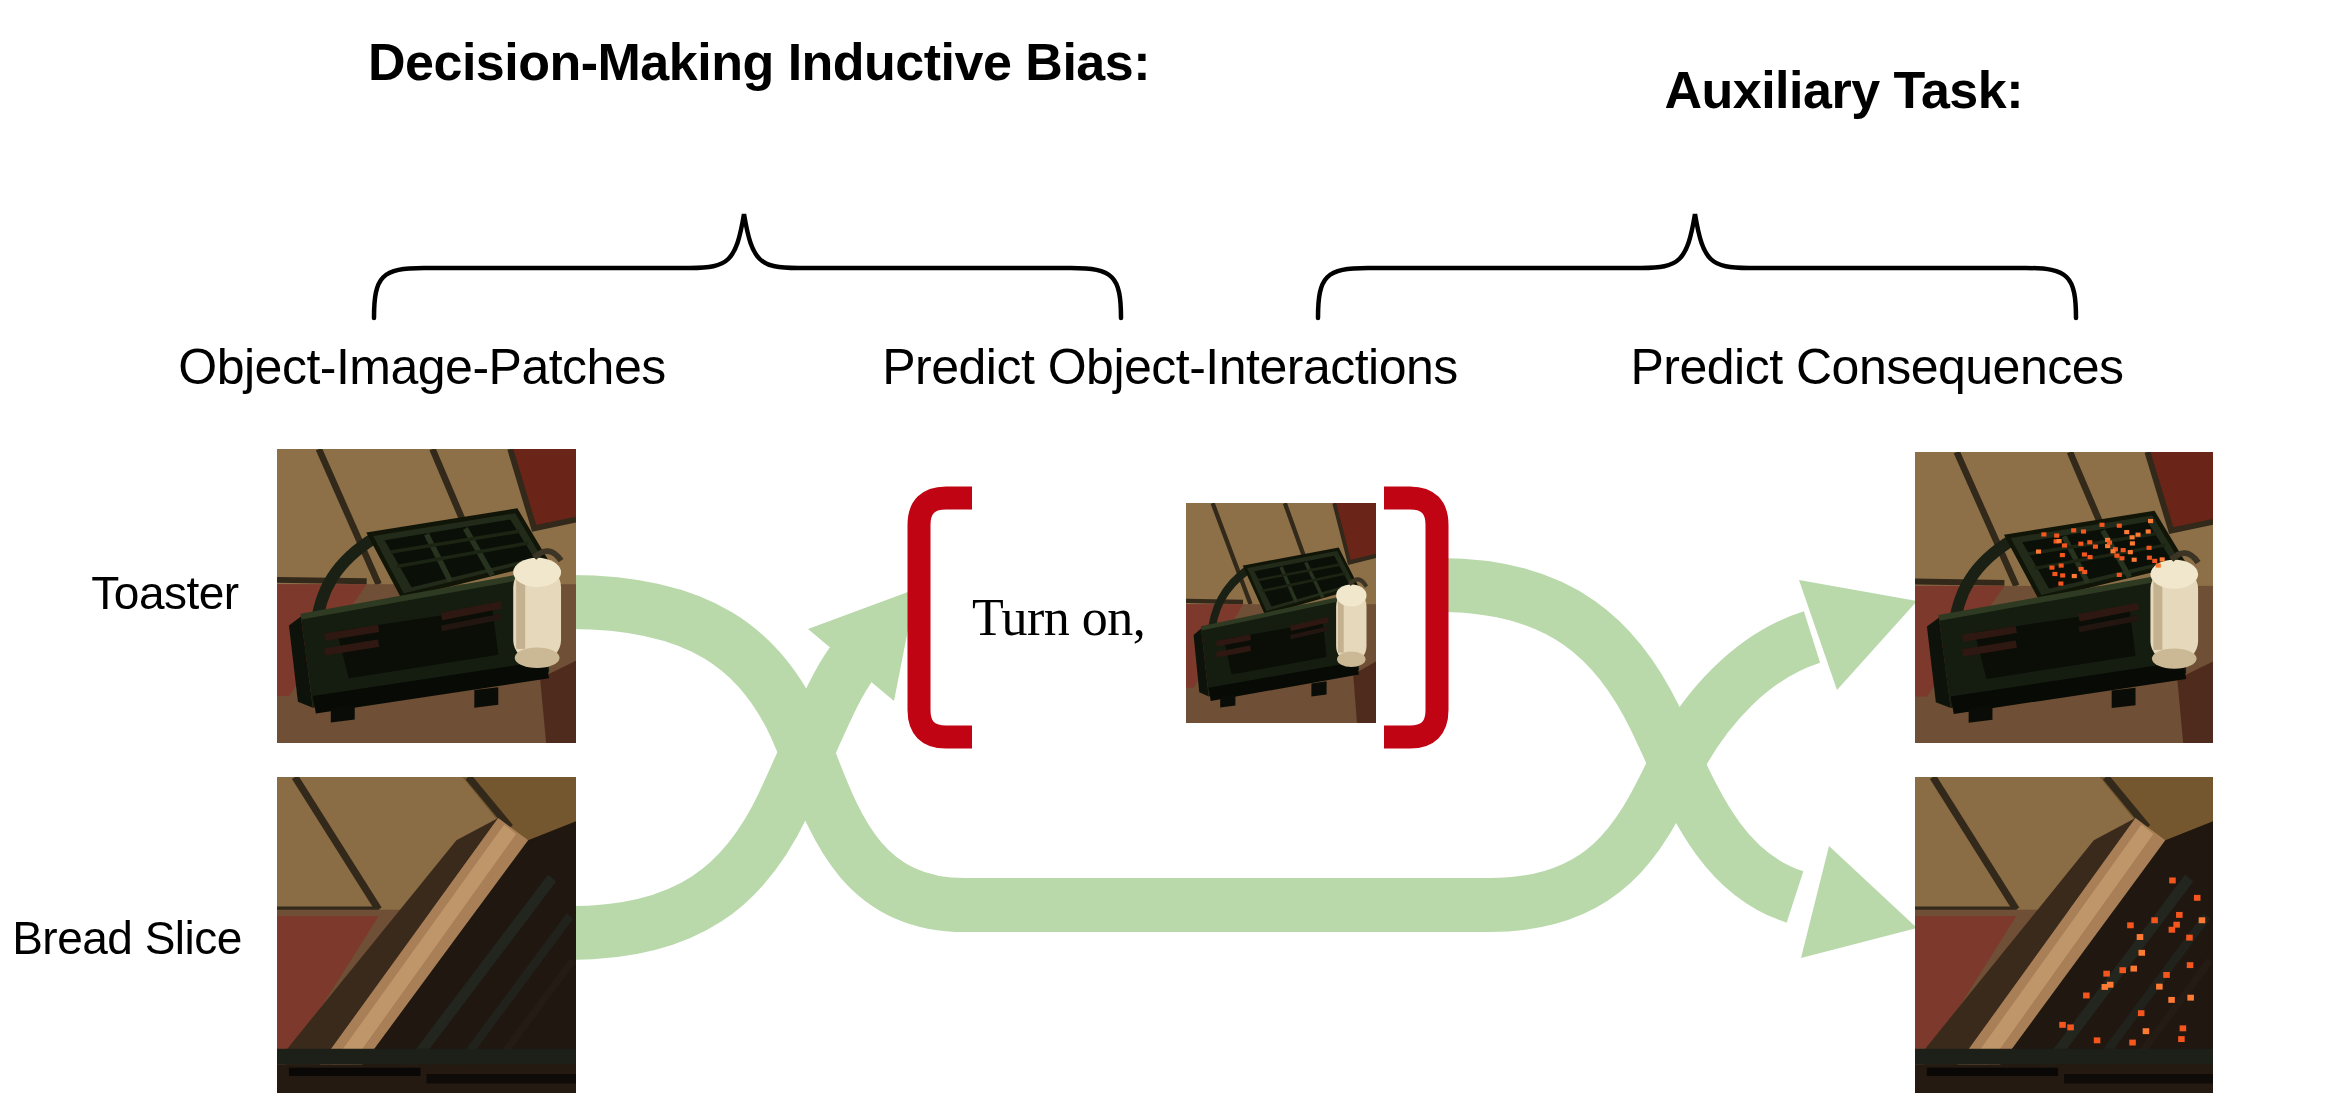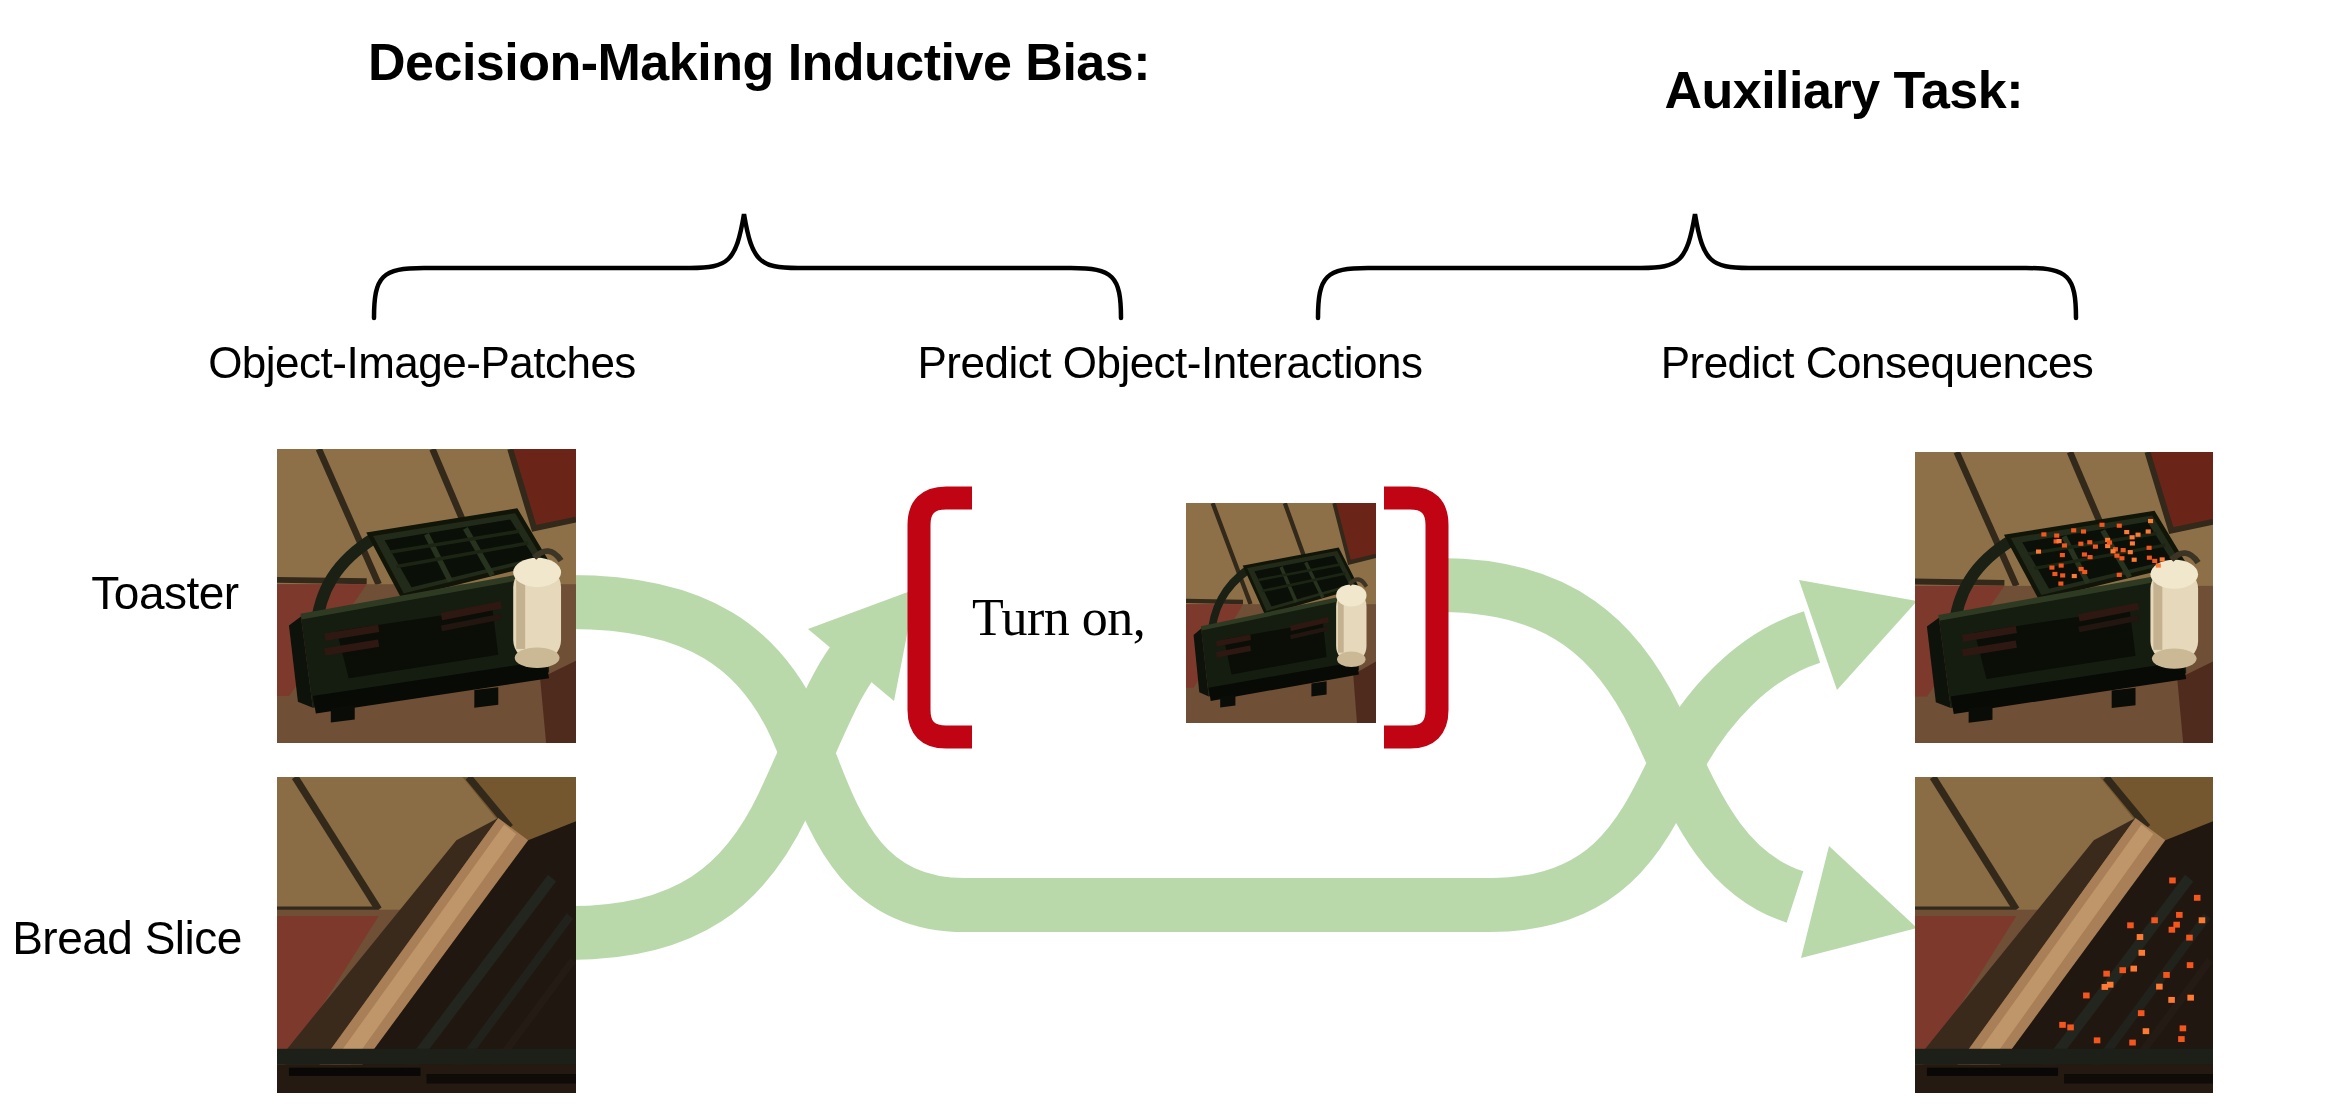--- a/index.html
+++ b/index.html
@@ -4,21 +4,21 @@
 <style>
   html,body{margin:0;padding:0;background:#ffffff;}
   body{width:2345px;height:1105px;position:relative;overflow:hidden;
        font-family:"Liberation Sans", sans-serif;color:#000;}
   .canvas{position:absolute;inset:0;}
   .layer{position:absolute;left:0;top:0;width:2345px;height:1105px;}
   .abs{position:absolute;}
   .heading{text-align:right;letter-spacing:-0.5px;line-height:1.0;}
   .heading .t{font-weight:bold;font-size:52px;}
   .heading .s{font-weight:400;font-size:50px;margin-top:20px;}
-  .col-label{font-size:44px;letter-spacing:-0.5px;text-align:center;white-space:nowrap;}
+  .col-label{font-size:50px;letter-spacing:-0.5px;text-align:center;white-space:nowrap;}
   .row-label{font-size:46px;letter-spacing:-0.5px;text-align:center;white-space:nowrap;}
   .tuple-text{font-size:52px;letter-spacing:-0.5px;white-space:nowrap;}
   .scene{position:absolute;display:block;}
   .arrow-band{fill:none;stroke:var(--arrow-green);stroke-width:54;stroke-linecap:butt;}
   .arrow-head{fill:var(--arrow-green);}
   .brace{fill:none;stroke:#000;stroke-width:4.5;stroke-linecap:round;}
   .bracket{fill:none;stroke:var(--bracket-red);stroke-width:23;stroke-linecap:butt;}
 </style>
 </head>
 <body>

